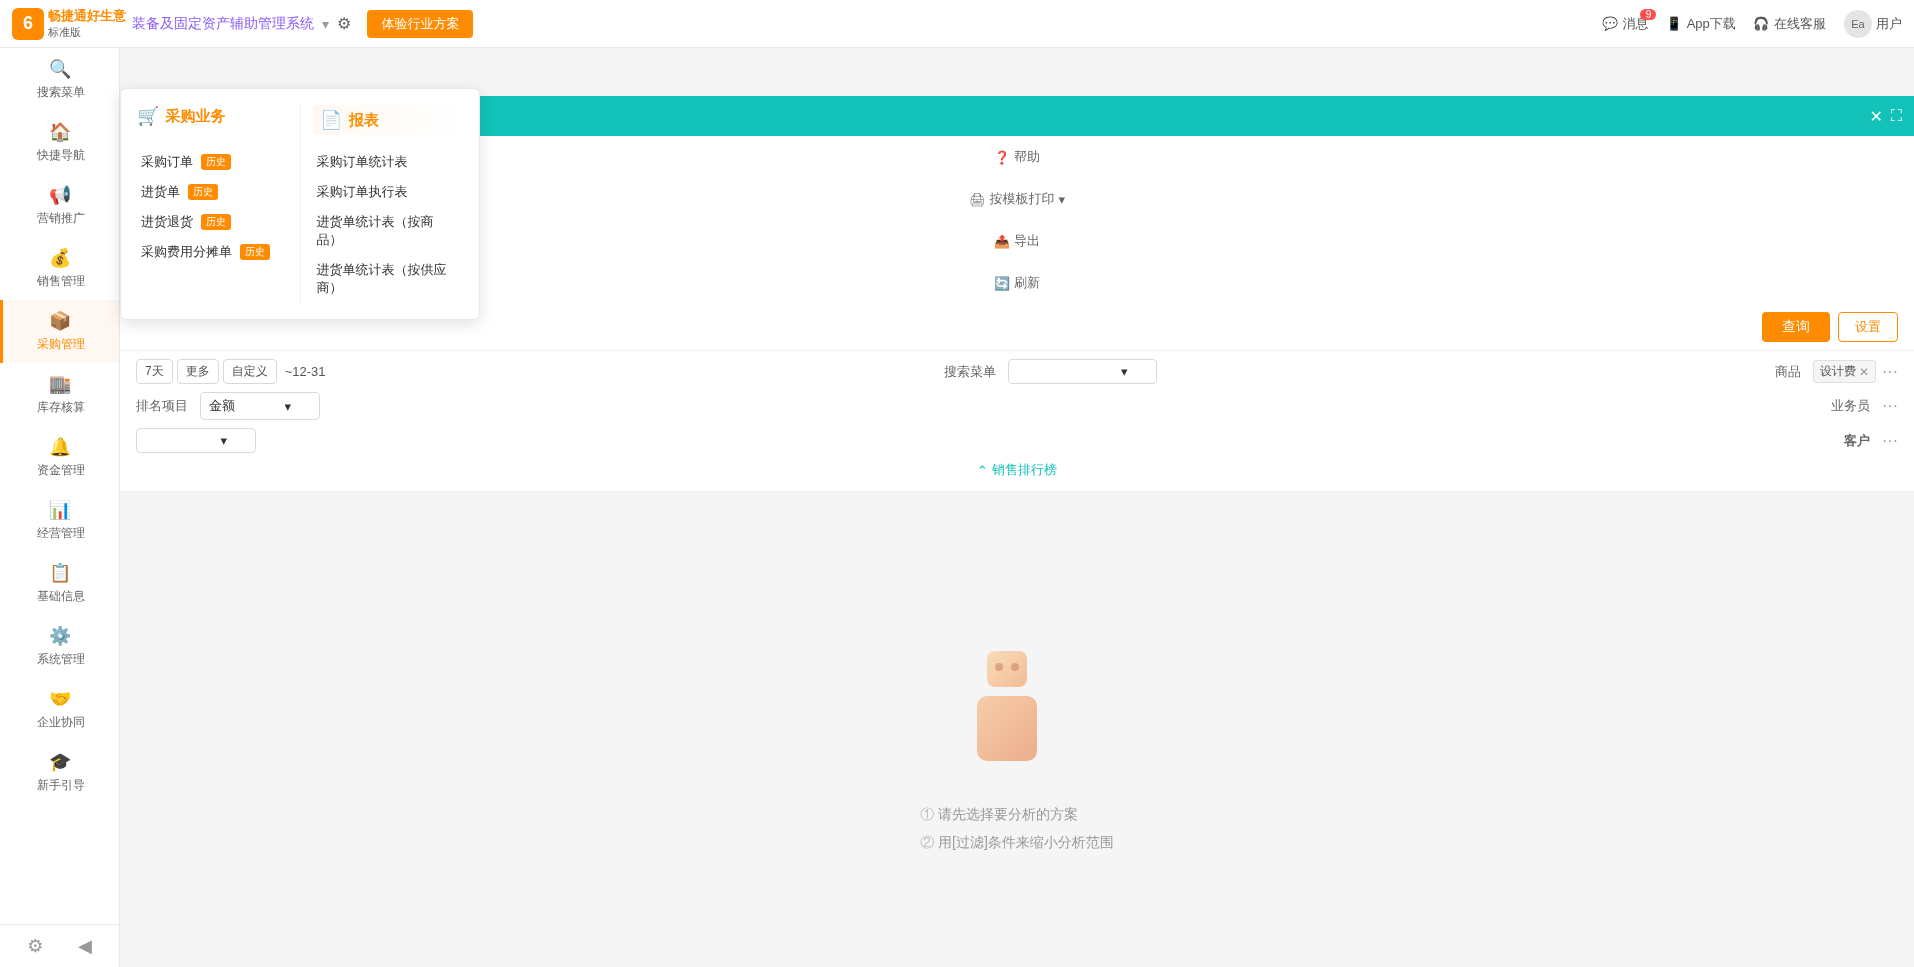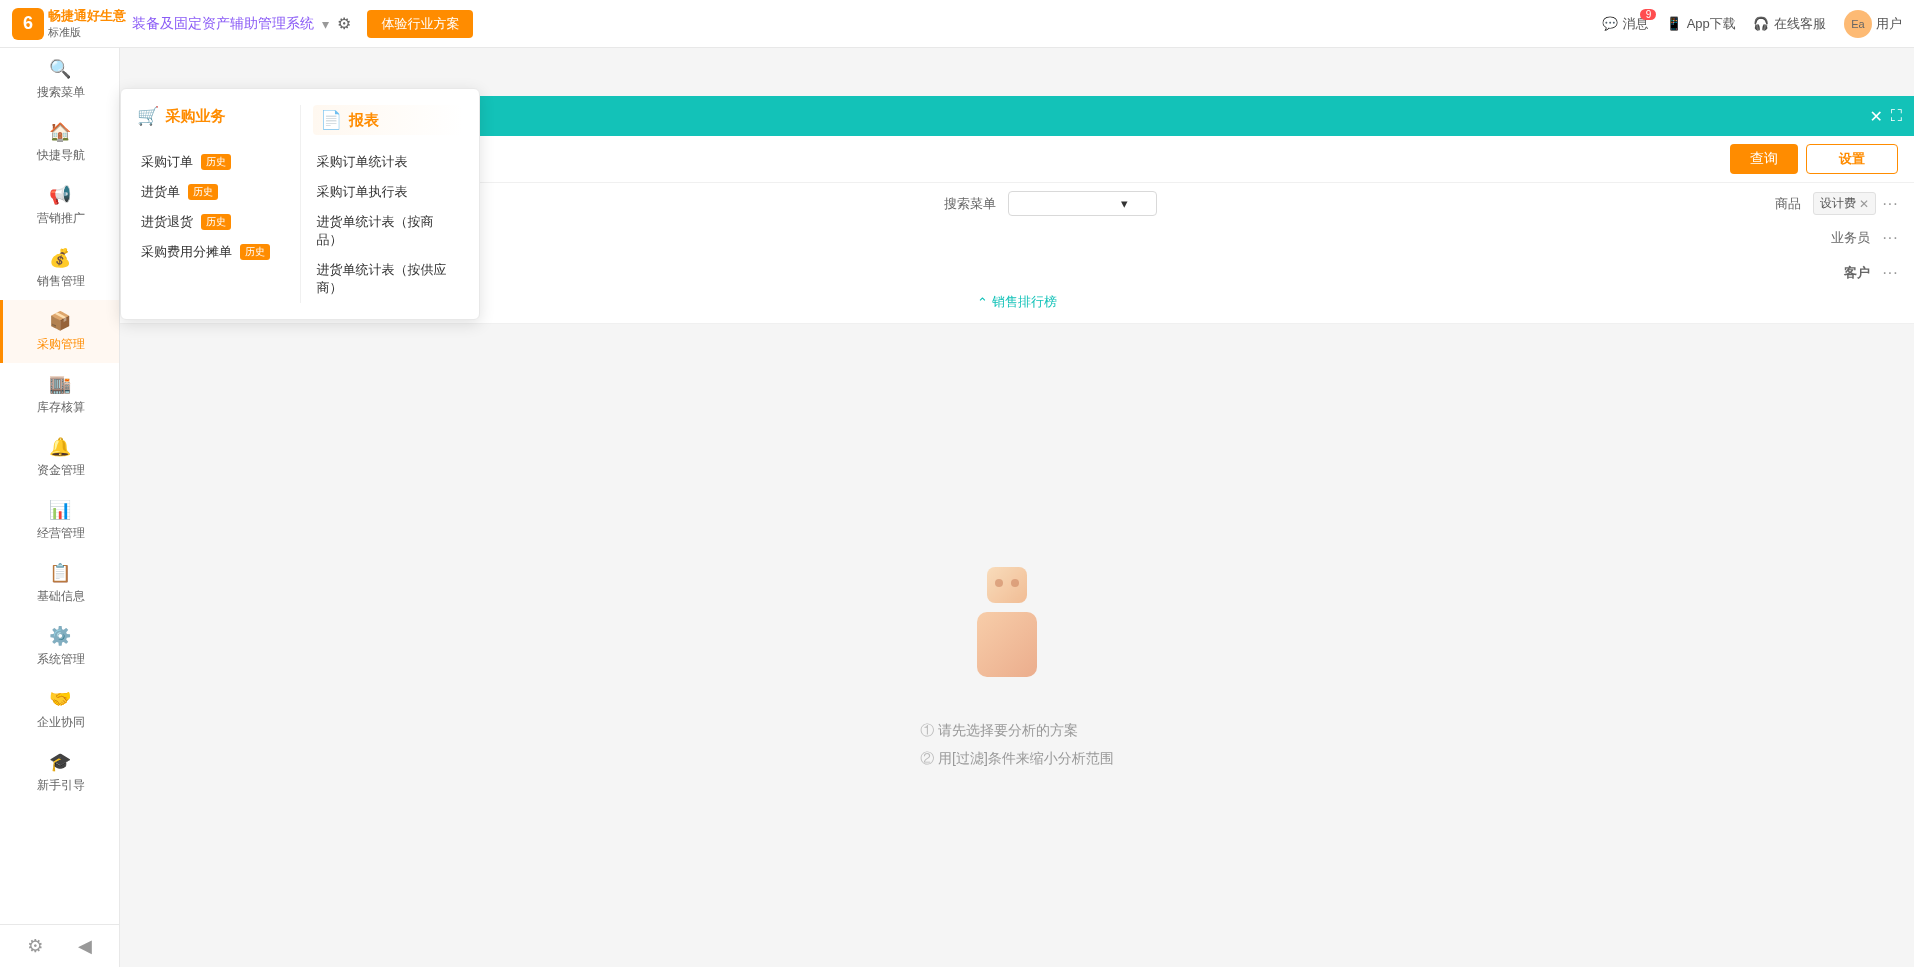--- a/index.html
+++ b/index.html
@@ -74,21 +74,21 @@
       padding: 0 4px;
       position: absolute;
       top: -6px;
       right: -8px;
       min-width: 16px;
       text-align: center;
     }
     .avatar-circle {
       width: 28px; height: 28px;
       border-radius: 50%;
-      background: #fdba74;
+      background: #e5e5e5;
       display: flex; align-items: center; justify-content: center;
       color: #999; font-size: 14px;
     }
 
     
     .sidebar {
       position: fixed;
       left: 0; top: 48px;
       width: 120px;
       height: calc(100vh - 48px);
@@ -166,45 +166,45 @@
 
     
     .toolbar {
       background: #fff;
       padding: 8px 16px;
       display: flex;
       align-items: center;
       gap: 16px;
       border-bottom: 1px solid #f0f0f0;
       flex-wrap: wrap;
+      flex-direction: column;
     }
     .toolbar-right { margin-left: auto; display: flex; gap: 8px; align-items: center; }
     .toolbar-btn {
       display: flex; align-items: center; gap: 4px;
       color: #666; cursor: pointer; font-size: 13px;
       padding: 4px 8px; border-radius: 4px;
     }
     .query-btn {
       background: #ff8c00;
       color: #fff;
       border: none;
       padding: 6px 20px;
       border-radius: 4px;
       cursor: pointer;
       font-size: 14px;
     }
     .settings-btn {
       background: #fff;
       color: #ff8c00;
       border: 1px solid #ff8c00;
-      padding: 5px 32px;
+      padding: 5px 16px;
       border-radius: 4px;
       cursor: pointer;
       font-size: 13px;
-      font-weight: bold;
     }
 
     
     .filter-area {
       background: #fff;
       padding: 8px 16px 4px;
       border-bottom: 1px solid #f0f0f0;
     }
     .filter-row {
       display: flex;

